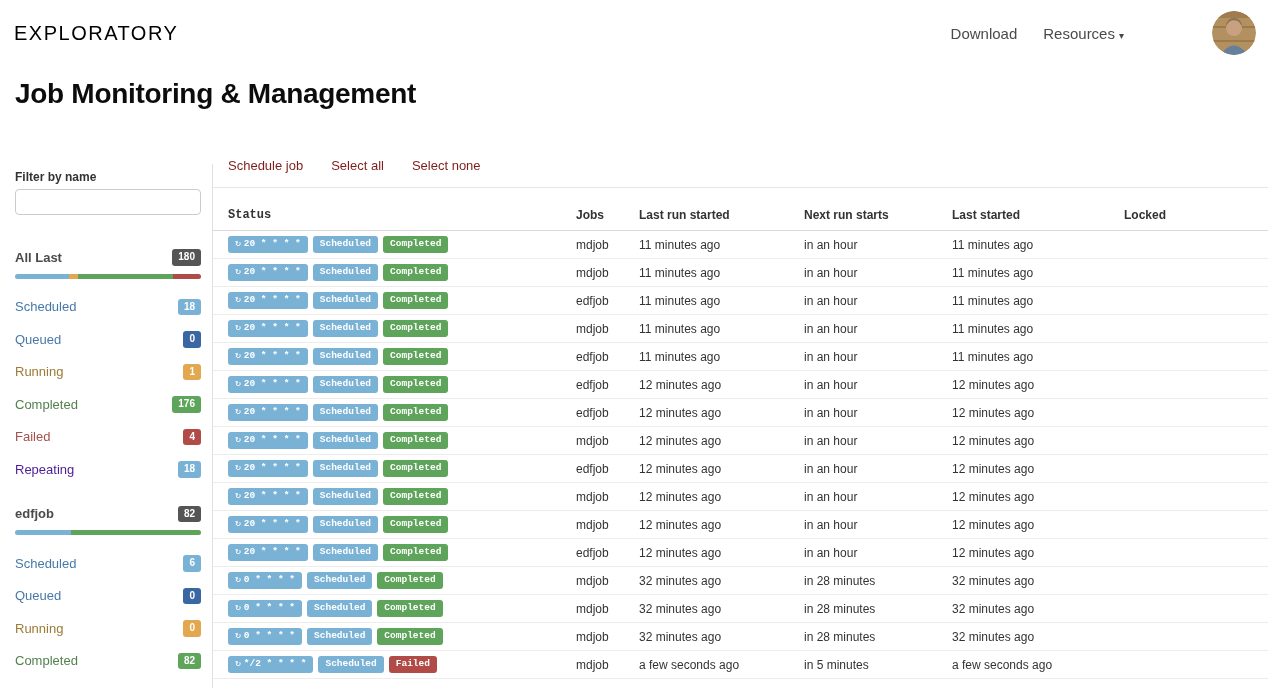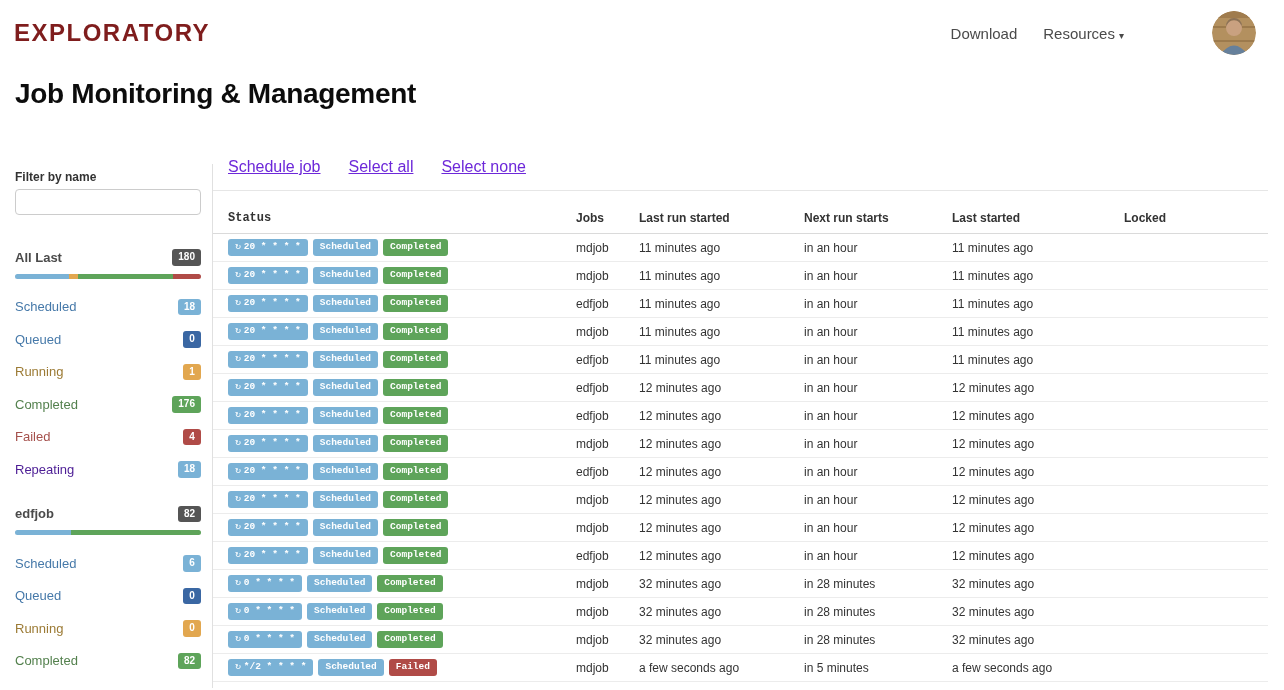--- a/index.html
+++ b/index.html
@@ -1,21 +1,21 @@
 <!DOCTYPE html>
 <html><head>
 <meta charset="utf-8">
 <style>
   * { margin:0; padding:0; box-sizing:border-box; }
   html,body { width:1284px; height:690px; background:#fff; overflow:hidden;
               font-family:"Liberation Sans", sans-serif; color:#333; }
 
   
   .navbar { display:flex; align-items:center; height:66px; padding:0 28px 0 14px; }
-  .logo { font-size:24px; letter-spacing:1.5px; color:#7f1d1d; font-weight:700; cursor:pointer; }
+  .logo { font-size:20px; letter-spacing:1.5px; color:#000000; font-weight:400; cursor:pointer; }
   .nav-right { margin-left:auto; display:flex; align-items:center; }
   .nav-link { font-size:15px; color:#4a4a4a; cursor:pointer; margin-left:26px; }
   .caret { font-size:10px; margin-left:4px; color:#4a4a4a; }
   .avatar { width:44px; height:44px; border-radius:50%; overflow:hidden; margin-left:88px; cursor:pointer; flex-shrink:0; }
 
   
   .page-title { font-size:28px; font-weight:bold; color:#0c0c0c; padding:12px 0 0 15px; letter-spacing:-.3px; }
 
   
   .content { display:flex; align-items:stretch; margin-top:18px; height:560px; }
@@ -25,30 +25,30 @@
   
   .field-label { display:block; font-size:12px; font-weight:bold; color:#333; margin-bottom:5px; }
   .field { width:100%; height:26px; border:1px solid #ccc; border-radius:4px; font-size:13px;
            padding:0 8px; color:#555; font-family:inherit; outline:none; }
   .field-group { margin-bottom:17px; }
   .group { margin-top:34px; }
   .group + .group { margin-top:28px; }
   .group-header { display:flex; align-items:center; justify-content:space-between; cursor:pointer; }
   .group-name { font-size:13px; font-weight:bold; color:#4a4a4a; }
   .badge { display:inline-block; min-width:18px; padding:2px 6px; font-size:10px; font-weight:bold;
-           color:#fff; border-radius:3px; text-align:center; line-height:1.25; }
+           color:#fff; border-radius:3px; text-align:right; line-height:1.25; }
   .bar { display:flex; height:5px; border-radius:2.5px; overflow:hidden; margin-top:8px; background:#eee; }
   .bar-seg { height:100%; }
   .status-item { display:flex; align-items:center; justify-content:space-between; margin-top:16px; cursor:pointer; }
   .status-item:first-child { margin-top:20px; }
   .status-label { font-size:13px; }
 
   
   .toolbar { display:flex; padding:30px 0 14px 15px; border-bottom:1px solid #e6e6e6; }
-  .toolbar-link { font-size:16px; color:#6d28d9; cursor:pointer; margin-right:28px;text-decoration:underline; }
+  .toolbar-link { font-size:13px; color:#7f1d1d; cursor:pointer; margin-right:28px; }
 
   
   table { width:100%; border-collapse:collapse; table-layout:fixed; }
   col.c-status { width:363px; } col.c-name { width:63px; } col.c-started { width:165px; }
   col.c-next { width:148px; } col.c-finished { width:172px; } col.c-locked { width:auto; }
   th { text-align:left; font-size:12px; font-weight:bold; color:#333;
        padding:20px 0 8px 0; border-bottom:1px solid #dadada; }
   th:first-child, td:first-child { padding-left:15px;font-family:Liberation Mono, monospace; }
   td { font-size:12px; color:#333; height:28px; border-bottom:1px solid #ececec;
        vertical-align:middle; white-space:nowrap; overflow:hidden; }

